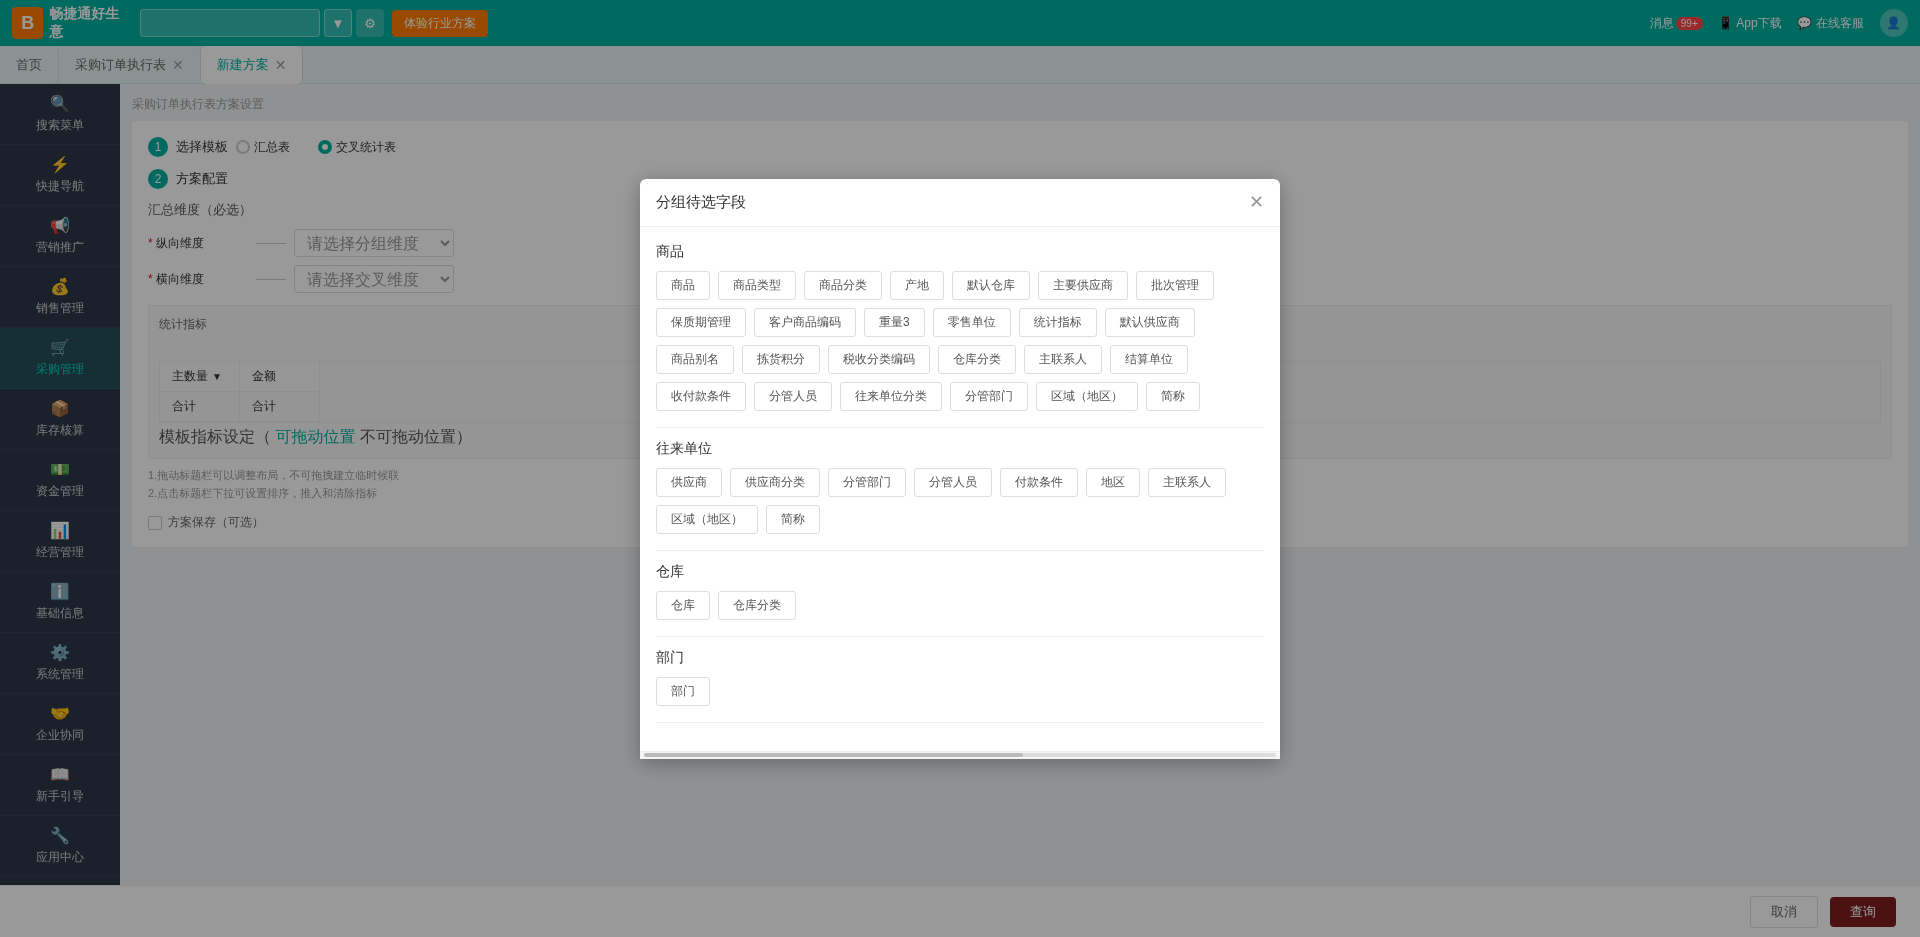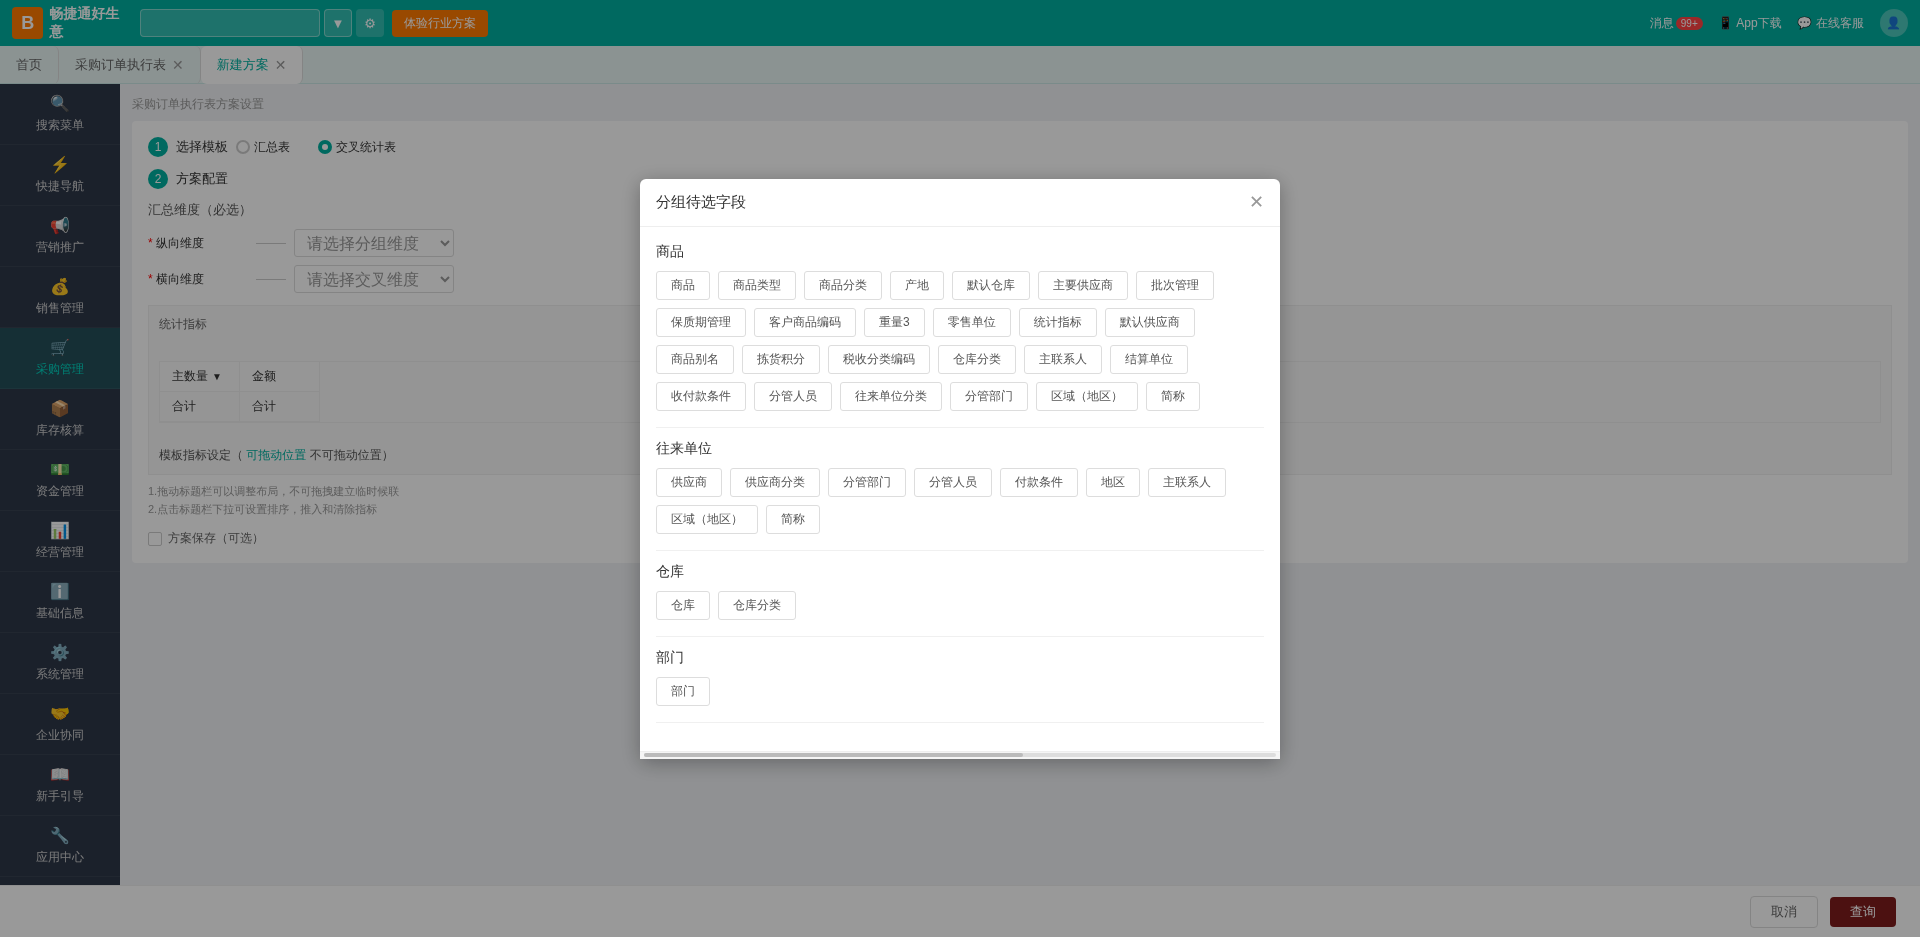--- a/index.html
+++ b/index.html
@@ -380,21 +380,21 @@
             <div class="stats-table-cell header">
               <span>金额</span>
             </div>
           </div>
           <div class="stats-table-row">
             <div class="stats-table-cell">合计</div>
             <div class="stats-table-cell">合计</div>
           </div>
         </div>
 
-        <div style="margin-top:24px;font-size:12px;color:#555;">
+        <div style="margin-top:4px;font-size:16px;color:#555;">
           <span>模板指标设定（</span>
           <span style="color:#00b0a0;">可拖动位置</span>
           <span>不可拖动位置）</span>
         </div>
       </div>
 
       <div class="hint-text">
         <div>1.拖动标题栏可以调整布局，不可拖拽建立临时候联</div>
         <div>2.点击标题栏下拉可设置排序，推入和清除指标</div>
       </div>

